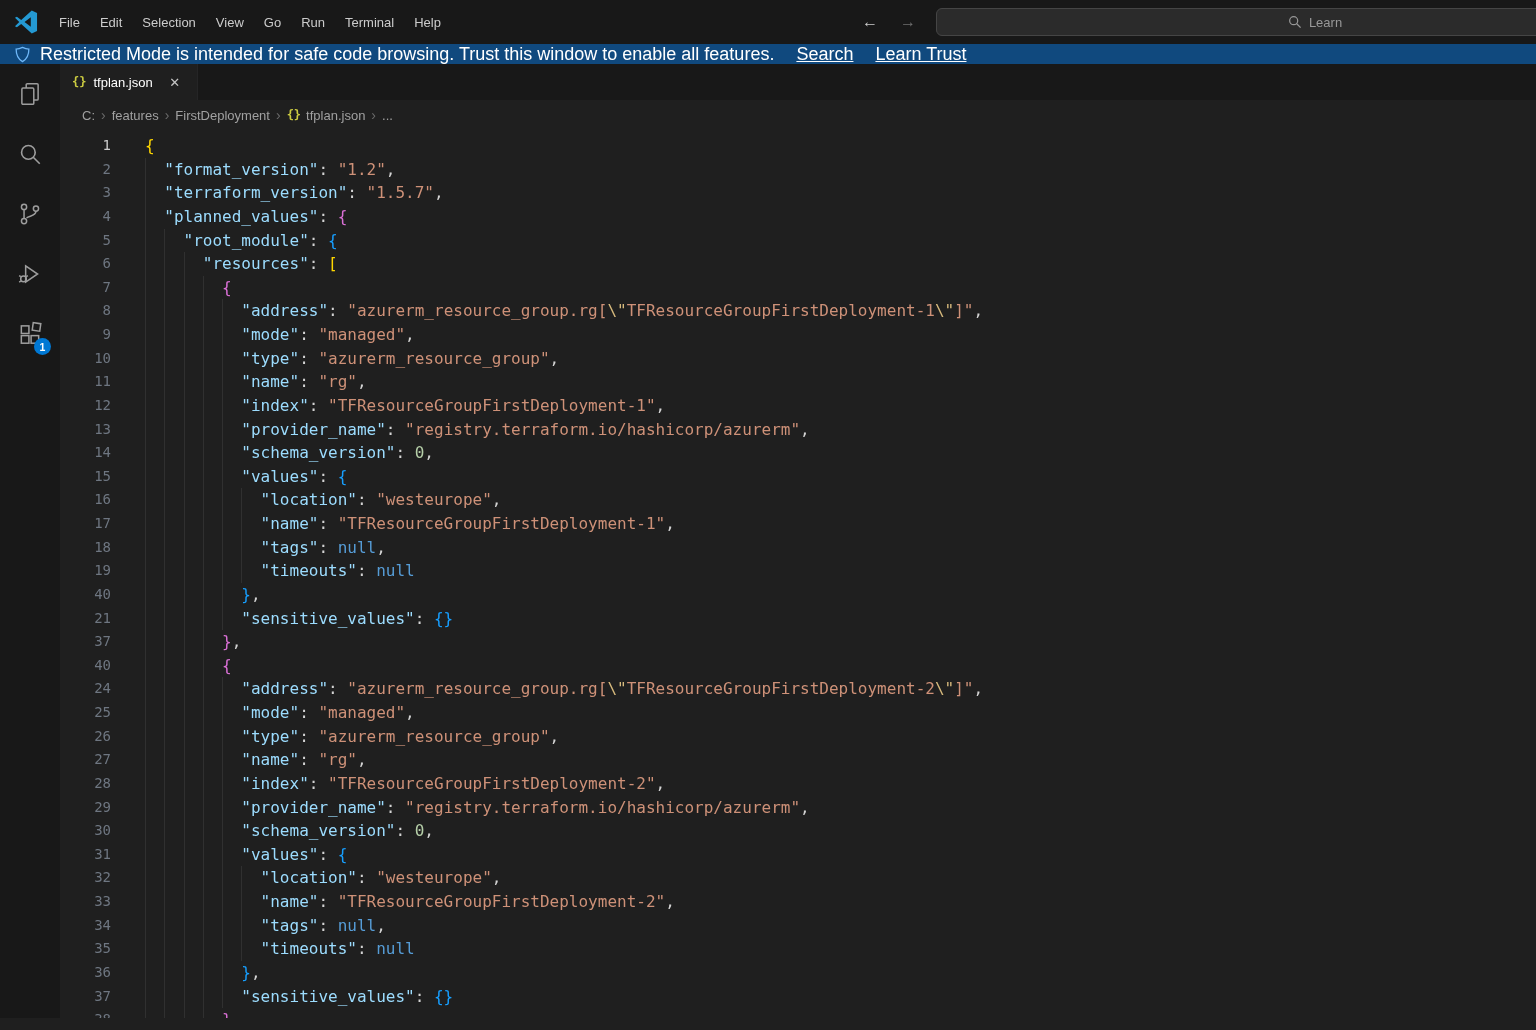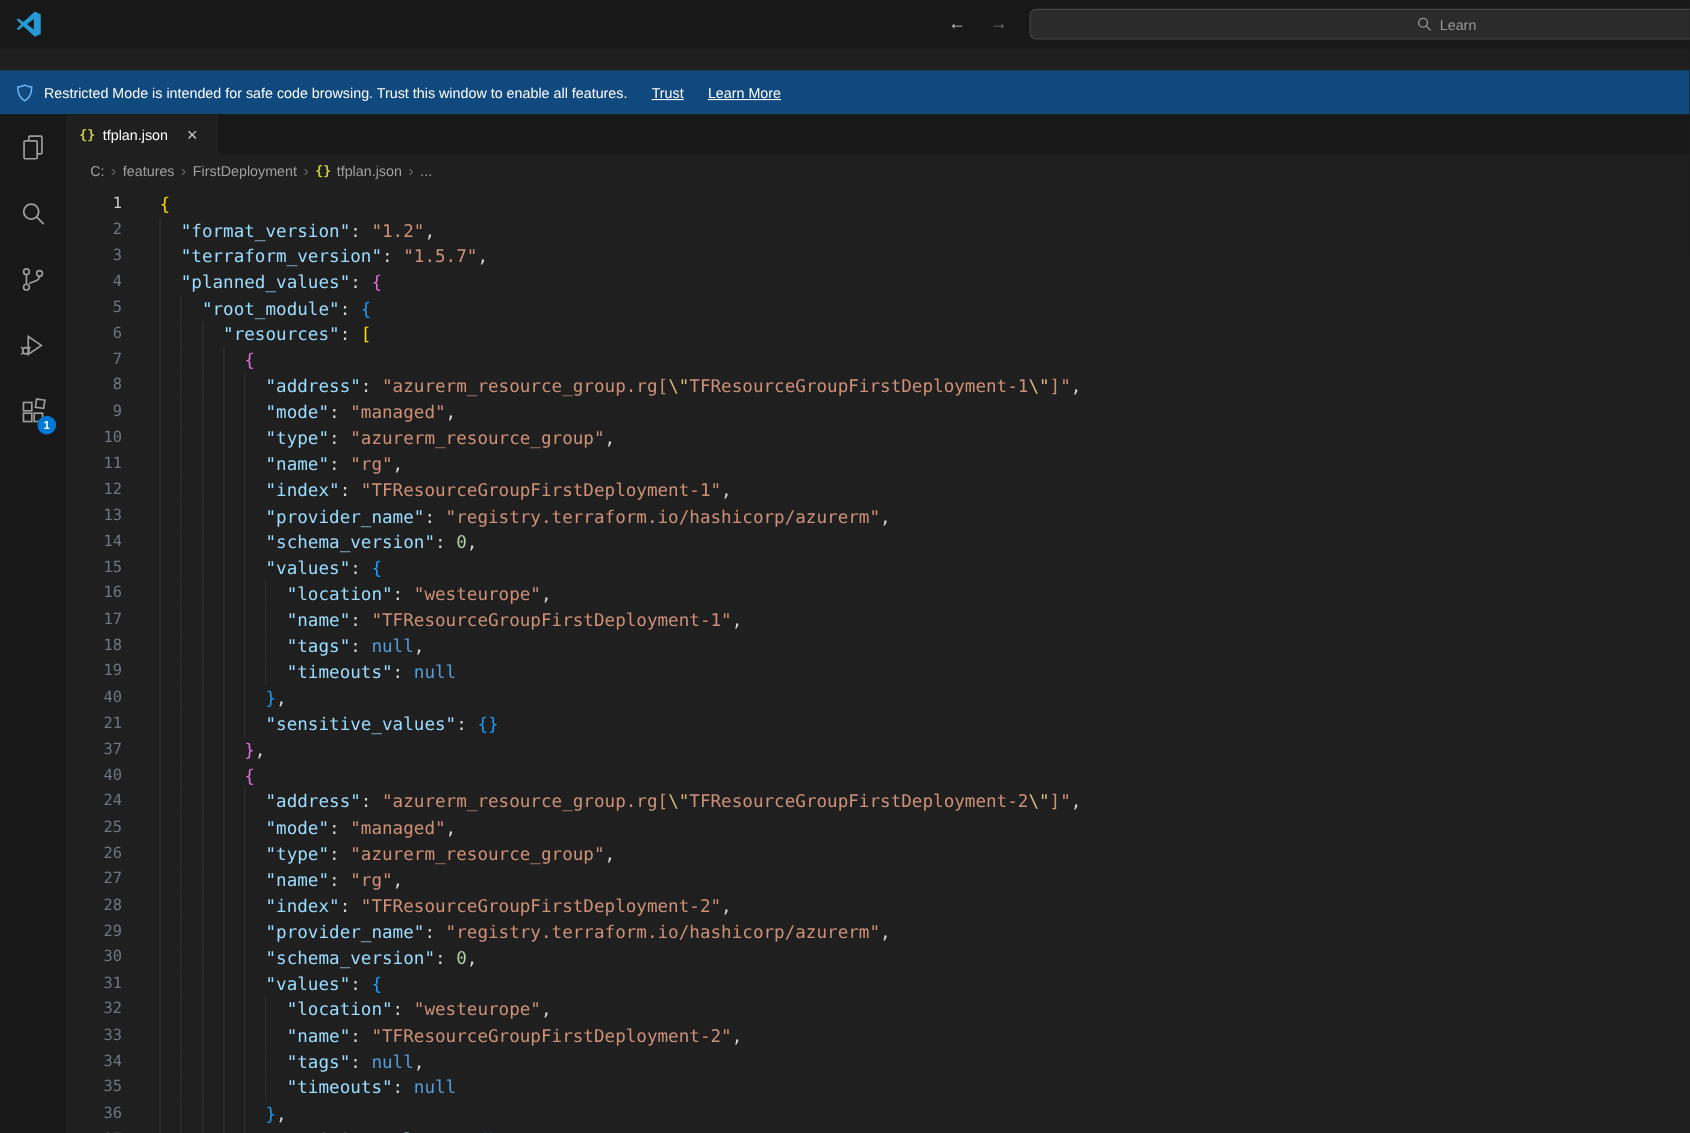--- a/index.html
+++ b/index.html
@@ -15,22 +15,22 @@
   .nav-arrows { position:absolute; left:862px; top:0; height:44px; display:flex; align-items:center; gap:22px; font-size:16px; }
   .arrow-back { color:#cccccc; }
   .arrow-fwd { color:#6f6f6f; }
   .searchbox { position:absolute; left:936px; top:8px; width:758px; height:28px;
                background:#2b2b2b; border:1px solid #454545; border-radius:6px;
                display:flex; align-items:center; justify-content:center; gap:7px;
                color:#989898; font-size:13px; }
   .searchbox svg { width:14px; height:14px; }
 
   
-  .banner { height:40px; background:var(--banner-bg,#10497e); display:flex; align-items:center;
-            color:#ffffff; font-size:13px; padding-left:14px;margin-top:20px; }
+  .banner { height:20px; background:var(--banner-bg,#10497e); display:flex; align-items:center;
+            color:#ffffff; font-size:18px; padding-left:14px; }
   .banner .shield { width:17px; height:17px; margin-right:9px; flex:none; }
   .banner a { color:#ffffff; text-decoration:underline; margin-left:22px; cursor:pointer; }
 
   
   .main { display:flex; height:954px; }
   .activitybar { width:60px; background:#181818; display:flex; flex-direction:column;
                  align-items:center; padding-top:6px; flex:none; }
   .act-item { width:48px; height:48px; margin-bottom:12px; display:flex; align-items:center;
               justify-content:center; position:relative; color:#9d9d9d; }
   .act-item svg { width:26px; height:26px; }
@@ -76,40 +76,50 @@
 </style>
 </head>
 <body>
 
 <div class="titlebar">
   <div class="logo">
     <svg viewBox="0 0 100 100">
         <path fill="currentColor" d="M74 2 L30 42 L12 28 L4 32 L22 50 L4 68 L12 72 L30 58 L74 98 L96 87 V13 Z M70 30 V70 L44 50 Z" fill-rule="evenodd"></path>
       </svg>
   </div>
+  <nav class="menubar" id="menubar">
+      <span class="menu-item">File</span>
+      <span class="menu-item">Edit</span>
+      <span class="menu-item">Selection</span>
+      <span class="menu-item">View</span>
+      <span class="menu-item">Go</span>
+      <span class="menu-item">Run</span>
+      <span class="menu-item">Terminal</span>
+      <span class="menu-item">Help</span>
+    </nav>
   <div class="nav-arrows">
     <span class="arrow-back">←</span>
     <span class="arrow-fwd">→</span>
   </div>
   <div class="searchbox">
     <svg viewBox="0 0 16 16" fill="none" stroke="#989898" stroke-width="1.4">
         <circle cx="6.5" cy="6.5" r="4.6"></circle>
         <line x1="10" y1="10" x2="14.4" y2="14.4"></line>
       </svg>
     <span>Learn</span>
   </div>
 </div>
 
 <div class="banner">
   <svg class="shield" viewBox="0 0 16 16" fill="none" stroke="#6fb8f9" stroke-width="1.2">
     <path d="M8 1.3c2 1 4 1.6 6 1.6 0 5.2-2.1 9.7-6 11.8C4.1 12.6 2 8.1 2 2.9c2 0 4-.6 6-1.6z"></path>
   </svg>
   <span>Restricted Mode is intended for safe code browsing. Trust this window to enable all features.</span>
-  <a>Trust</a>
-  <a>Learn More</a>
+  <a>Search</a>
+  <a>Learn Trust</a>
 </div>
 
 <div class="main">
   <div class="activitybar">
     <div class="act-item">
       <svg viewBox="0 0 24 24" fill="none" stroke="currentColor" stroke-width="1.4">
         <rect x="8.5" y="2.5" width="11" height="15" rx="1"></rect>
         <rect x="4.5" y="6.5" width="11" height="15" rx="1" fill="#181818"></rect>
       </svg>
     </div>

